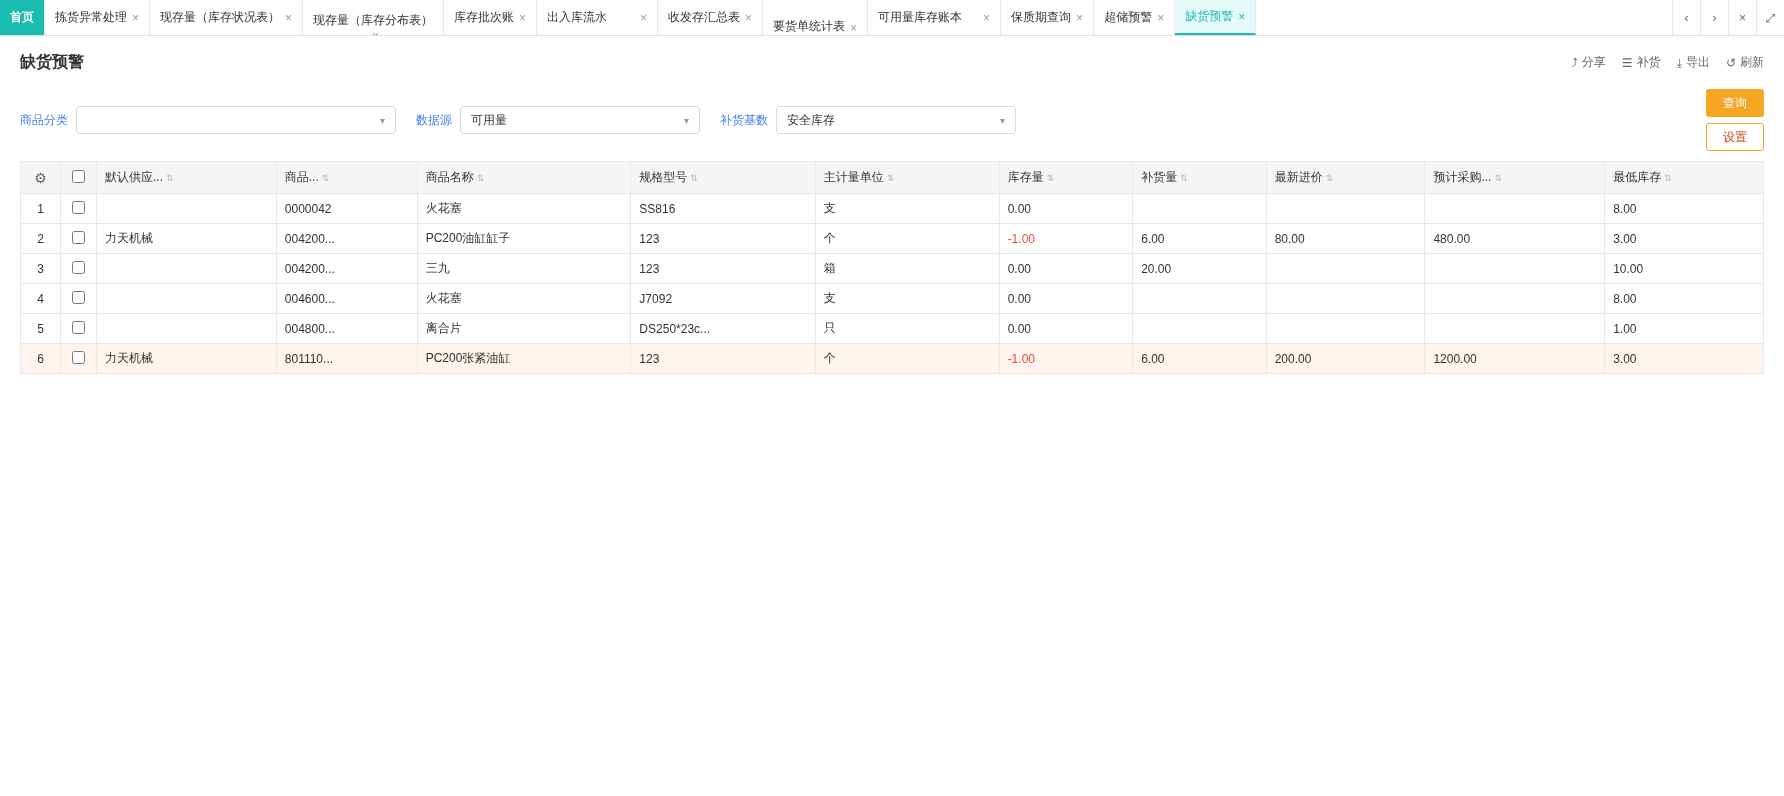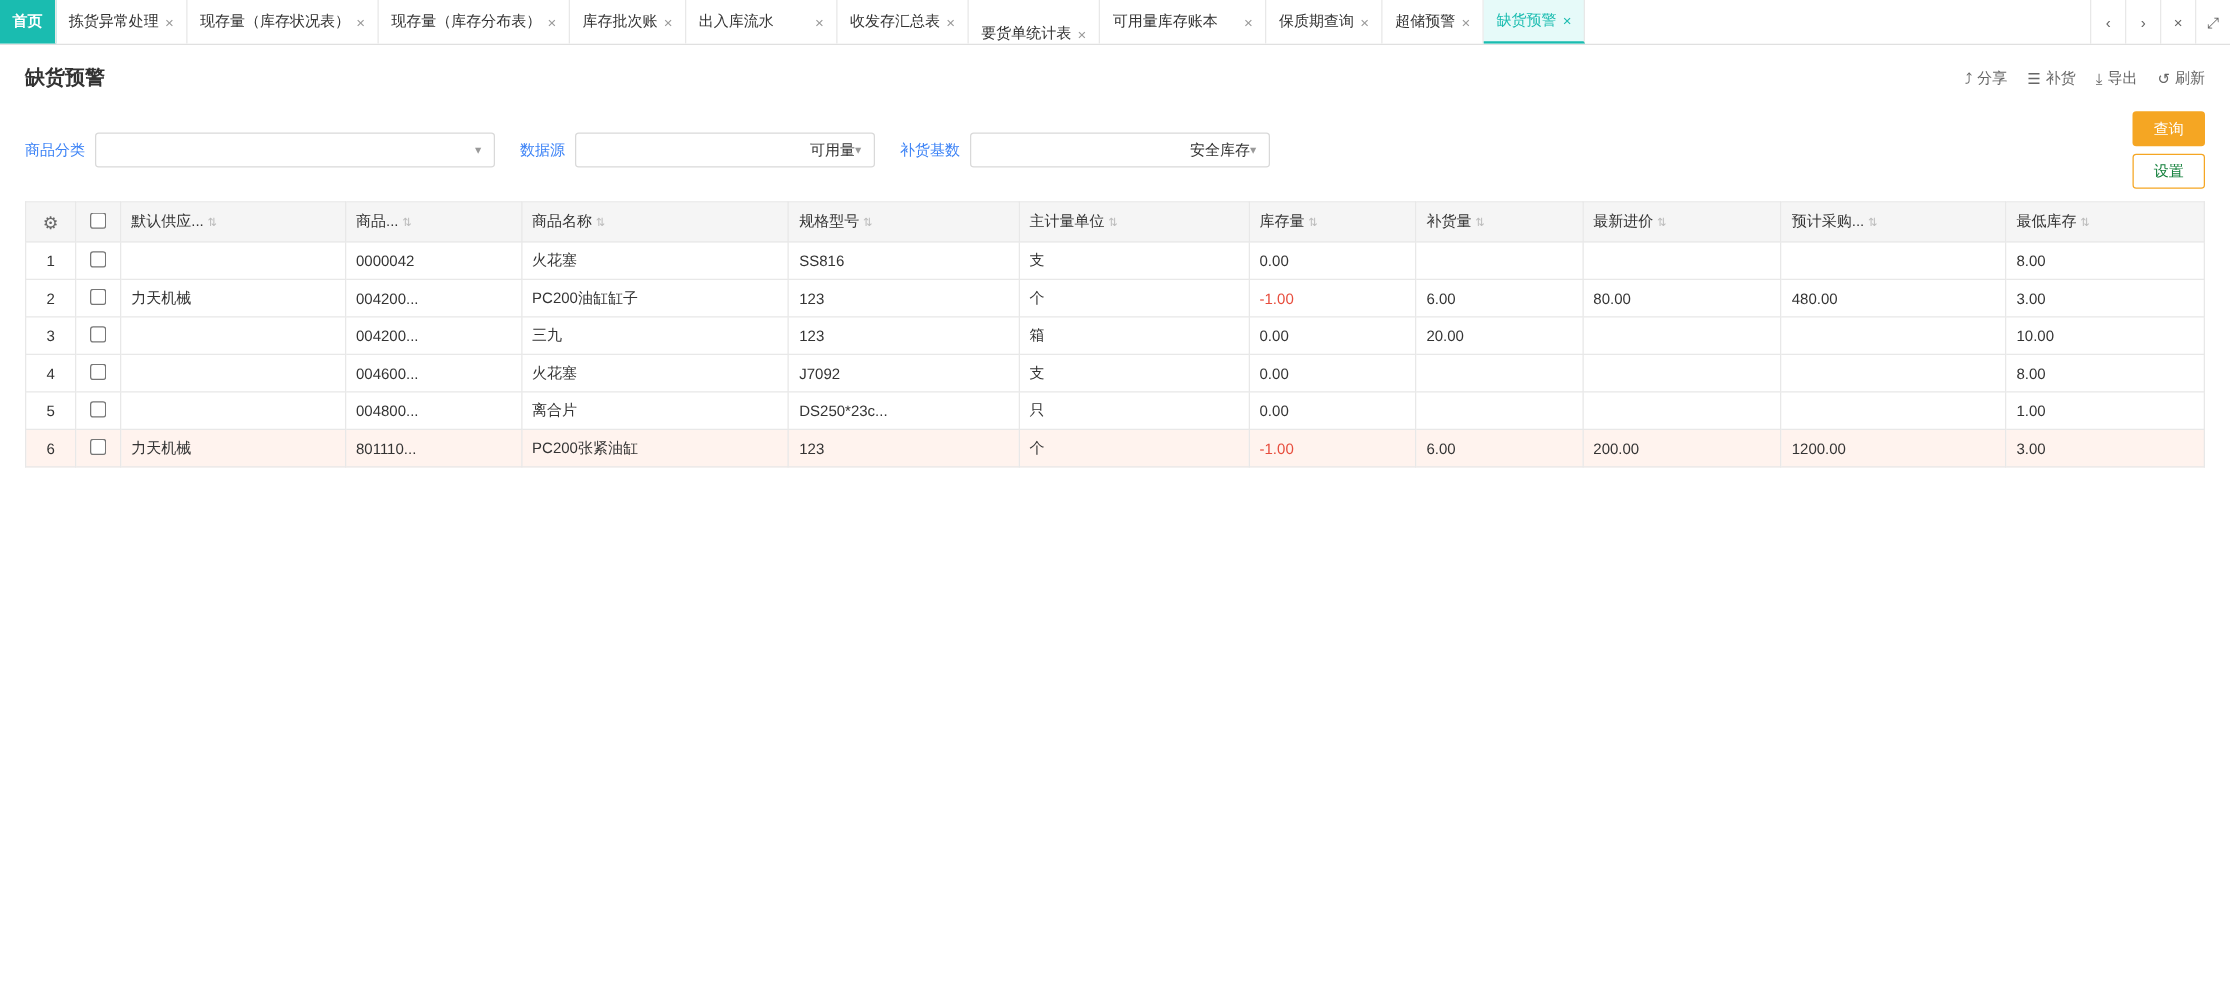--- a/index.html
+++ b/index.html
@@ -20,25 +20,25 @@
 
     
     .page-header { display: flex; align-items: center; justify-content: space-between; margin-bottom: 16px; }
     .page-title { font-size: 16px; font-weight: bold; color: #333; }
     .header-actions { display: flex; align-items: center; gap: 16px; }
     .action-link { display: flex; align-items: center; gap: 4px; color: #666; cursor: pointer; font-size: 12px; }
     .filter-item { display: flex; align-items: center; gap: 8px; }
     .filter-label { color: #3b82f6; font-size: 12px; white-space: nowrap; }
     .filter-select { display: flex; align-items: center; border: 1px solid #d9d9d9; border-radius: 3px; padding: 4px 10px; background: #fff; cursor: pointer; min-width: 180px; justify-content: space-between; height: 28px; }
     .filter-select.large { min-width: 320px; }
-    .filter-select.medium { min-width: 240px; justify-content: flex-end; }
+    .filter-select.medium { min-width: 240px; }
     .filter-value { color: #333; font-size: 12px; }
     .chevron-down { color: #999; font-size: 10px; }
     .btn-query { background: #f5a623; color: #fff; border: none; padding: 5px 16px; border-radius: 3px; cursor: pointer; font-size: 12px; height: 28px; }
-    .btn-settings { background: #fff; color: #15803d; border: 1px solid #f5a623; padding: 5px 16px; border-radius: 3px; cursor: pointer; font-size: 12px; height: 28px; }
+    .btn-settings { background: #fff; color: #c2410c; border: 1px solid #f5a623; padding: 5px 16px; border-radius: 3px; cursor: pointer; font-size: 12px; height: 28px; }
     .filter-actions { display: flex; flex-direction: column; gap: 6px; margin-left: auto; }
 
     
     .data-table { width: 100%; border-collapse: collapse; font-size: 12px; }
     .data-table th { background: #f5f5f5; border: 1px solid #e8e8e8; padding: 7px 8px; text-align: left; font-weight: normal; color: #333; white-space: nowrap; }
     .data-table td { border: 1px solid #e8e8e8; padding: 6px 8px; color: #333; white-space: nowrap; }
     .data-table tr.highlighted td { background: #fff3ee; }
     .th-sort { cursor: pointer; display: flex; align-items: center; gap: 3px; }
     .sort-icon { color: #bbb; font-size: 9px; }
     .row-num { color: #666; text-align: center; }
@@ -59,21 +59,21 @@
         <span>首页</span>
       </div>
       <div class="nav-tab" style="font-size: 12px; padding: 0px 10px; height: 100%; display: flex; align-items: center; cursor: pointer; border-right: 1px solid rgb(232, 232, 232); flex-shrink: 0;">
         <span>拣货异常处理</span>
         <span class="close-btn" style="margin-left: 5px; font-size: 12px; color: rgb(153, 153, 153);"> ×</span>
       </div>
       <div class="nav-tab" style="font-size: 12px; padding: 0px 10px; height: 100%; display: flex; align-items: center; cursor: pointer; border-right: 1px solid rgb(232, 232, 232); flex-shrink: 0;">
         <span>现存量（库存状况表）</span>
         <span class="close-btn" style="margin-left: 5px; font-size: 12px; color: rgb(153, 153, 153);"> ×</span>
       </div>
-      <div class="nav-tab" style="font-size: 12px; padding: 2px 10px; height: 100%; display: flex; align-items: center; cursor: pointer; border-right: 1px solid rgb(232, 232, 232); flex-shrink: 0;">
+      <div class="nav-tab" style="font-size: 12px; padding: 12px 10px; height: 100%; display: flex; align-items: center; cursor: pointer; border-right: 1px solid rgb(232, 232, 232); flex-shrink: 0; flex-direction: column;">
         <span>现存量（库存分布表）</span>
         <span class="close-btn" style="margin-left: 5px; font-size: 12px; color: rgb(153, 153, 153);"> ×</span>
       </div>
       <div class="nav-tab" style="font-size: 12px; padding: 0px 10px; height: 100%; display: flex; align-items: center; cursor: pointer; border-right: 1px solid rgb(232, 232, 232); flex-shrink: 0;">
         <span>库存批次账</span>
         <span class="close-btn" style="margin-left: 5px; font-size: 12px; color: rgb(153, 153, 153);"> ×</span>
       </div>
       <div class="nav-tab" style="font-size: 12px; padding: 0px 10px; height: 100%; display: flex; align-items: center; cursor: pointer; border-right: 1px solid rgb(232, 232, 232); flex-shrink: 0; gap: 28px;">
         <span>出入库流水</span>
         <span class="close-btn" style="margin-left: 5px; font-size: 12px; color: rgb(153, 153, 153);"> ×</span>

